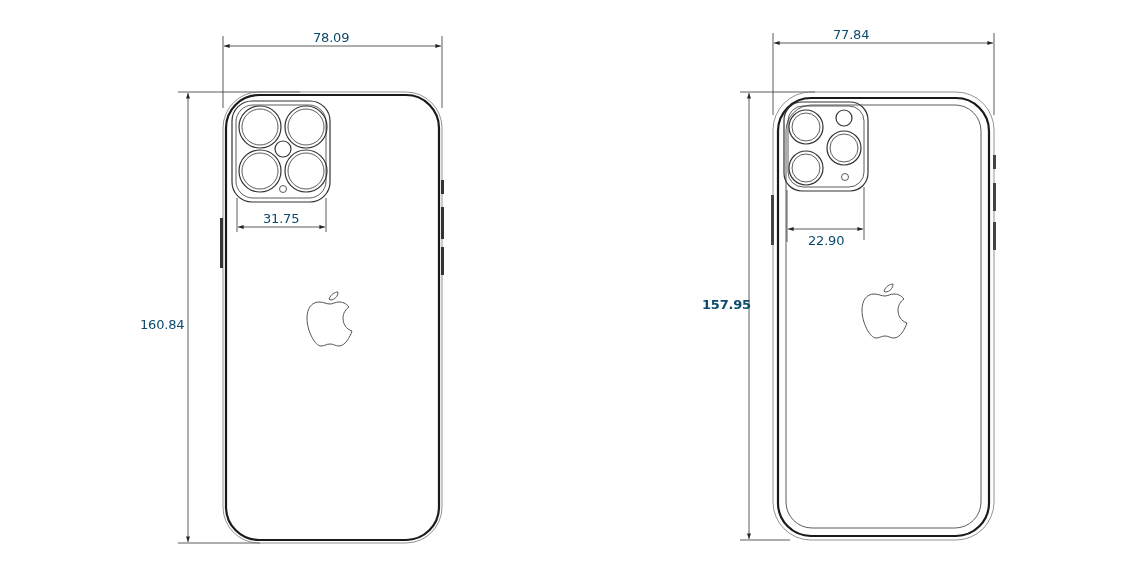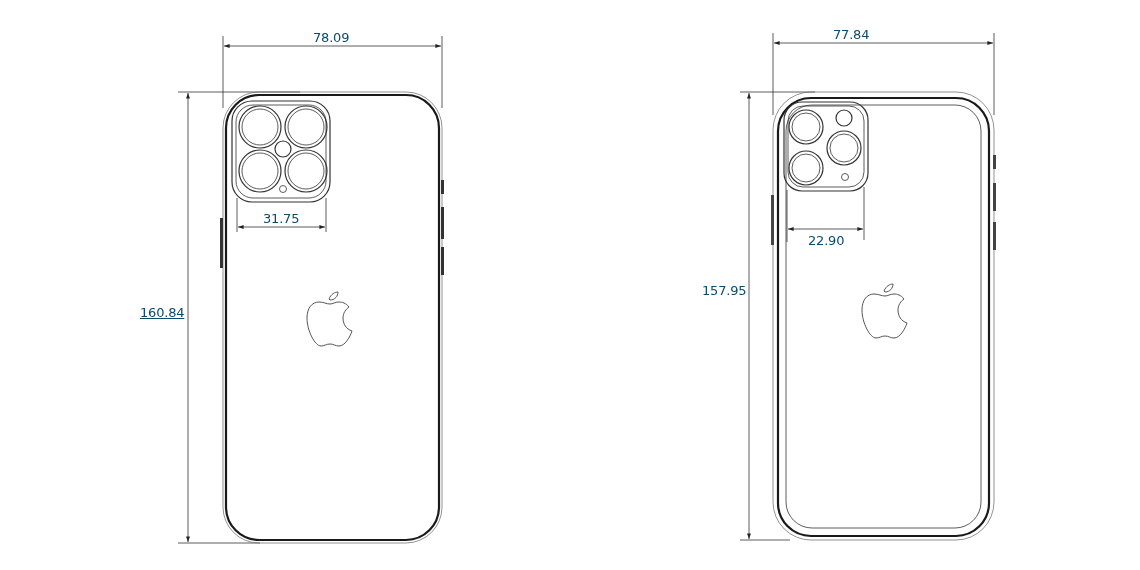--- a/index.html
+++ b/index.html
@@ -116,18 +116,18 @@
       <line class="ln thin" x1="787" y1="190" x2="787" y2="242"></line>
       <line class="ln thin" x1="864" y1="187" x2="864" y2="240"></line>
       <line class="ln thin" x1="788" y1="229" x2="863" y2="229" marker-start="url(#arr)" marker-end="url(#arr)"></line>
     </g>
 
     <use href="#apple" x="862" y="283"></use>
   </g>
 </svg>
 
 <div class="dim-label" style="left:313px; top:30px;">78.09</div>
-<div class="dim-label" style="left:140px; top:305px;text-decoration:underline;">160.84</div>
+<div class="dim-label" style="left:140px; top:317px;">160.84</div>
 <div class="dim-label" style="left:263px; top:211px;">31.75</div>
 
 <div class="dim-label" style="left:833px; top:27px;">77.84</div>
-<div class="dim-label" style="left:702px; top:283px;">157.95</div>
+<div class="dim-label" style="left:702px; top:297px;font-weight:bold;">157.95</div>
 <div class="dim-label" style="left:808px; top:233px;">22.90</div>
 
 </body></html>

